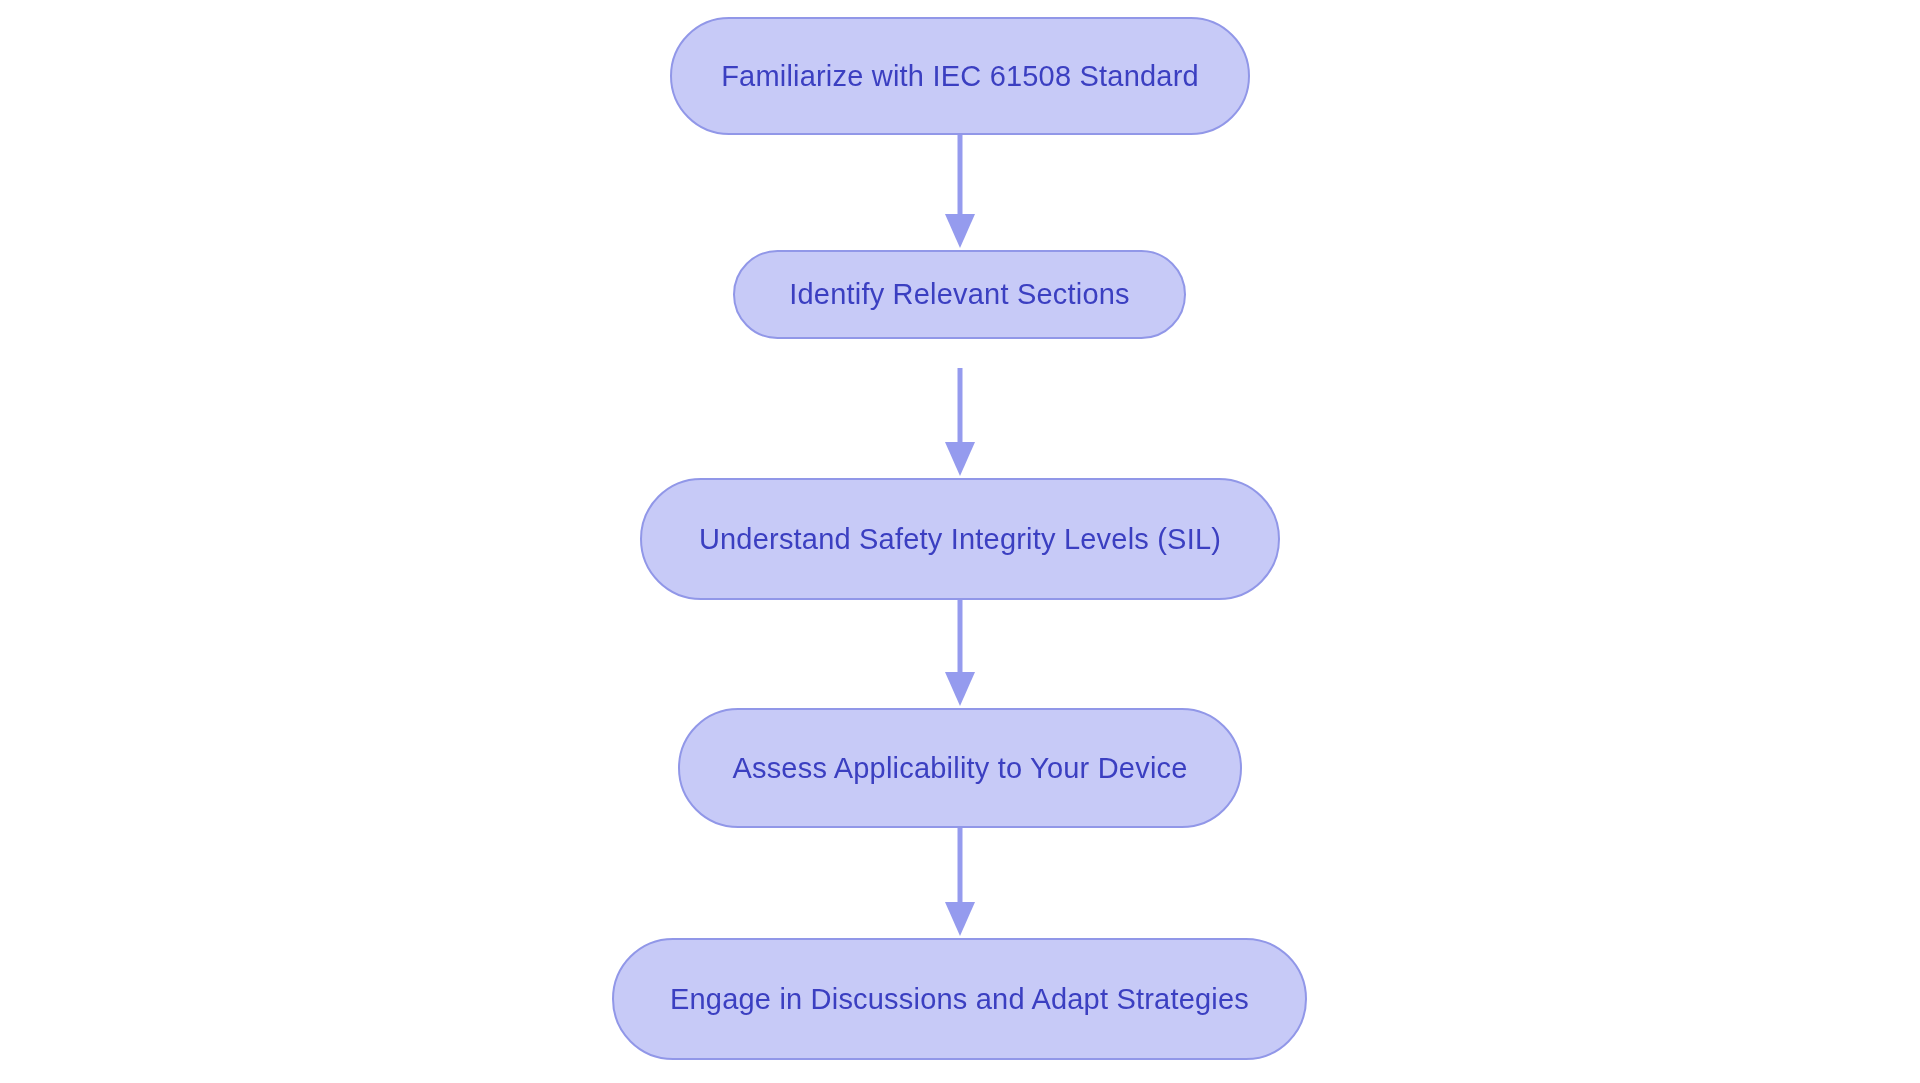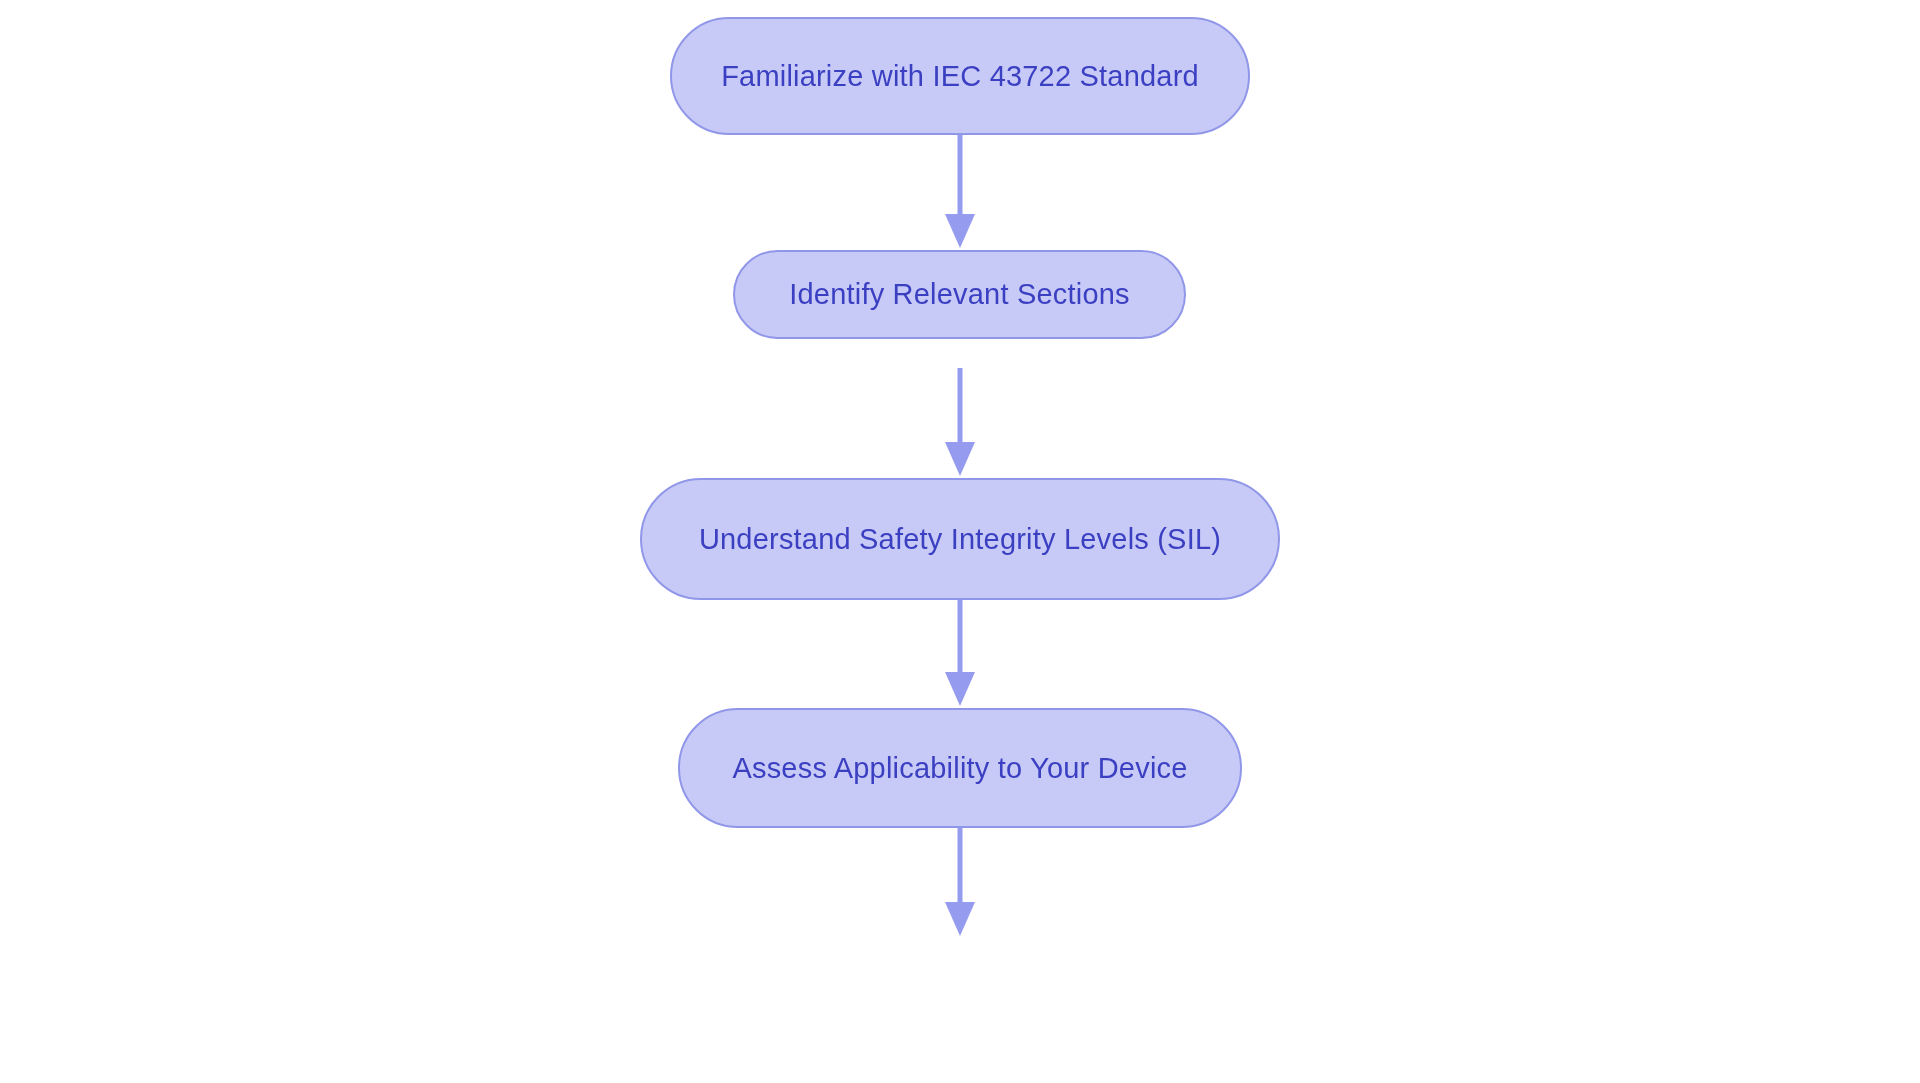--- a/index.html
+++ b/index.html
@@ -65,29 +65,32 @@
       <line x1="960" y1="600" x2="960" y2="674"></line>
       <polygon points="945,672 975,672 960,706"></polygon>
     </g>
     <g>
       <line x1="960" y1="828" x2="960" y2="904"></line>
       <polygon points="945,902 975,902 960,936"></polygon>
     </g>
   </svg>
 
   <div class="node node-1">
-    <span>Familiarize with IEC 43722 Standard</span>
+    <span>Familiarize with IEC 61508 Standard</span>
   </div>
 
   <div class="node node-2">
     <span>Identify Relevant Sections</span>
   </div>
 
   <div class="node node-3">
     <span>Understand Safety Integrity Levels (SIL)</span>
   </div>
 
   <div class="node node-4">
     <span>Assess Applicability to Your Device</span>
   </div>
 
+  <div class="node node-5">
+    <span>Engage in Discussions and Adapt Strategies</span>
+  </div>
 
 </div>
 
 </body></html>

